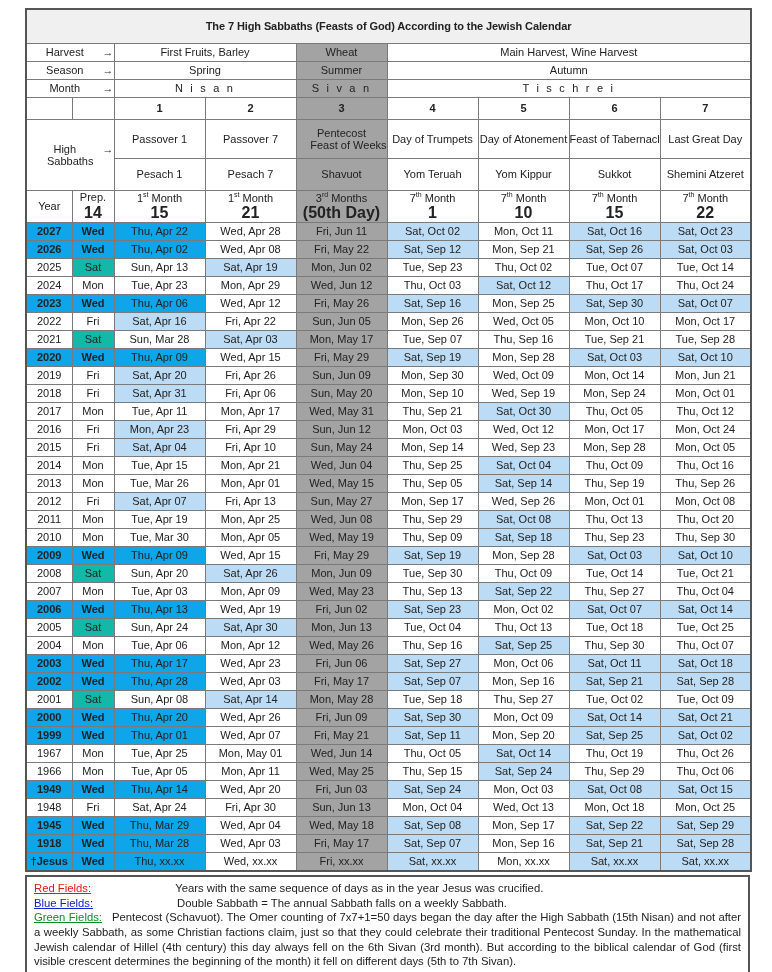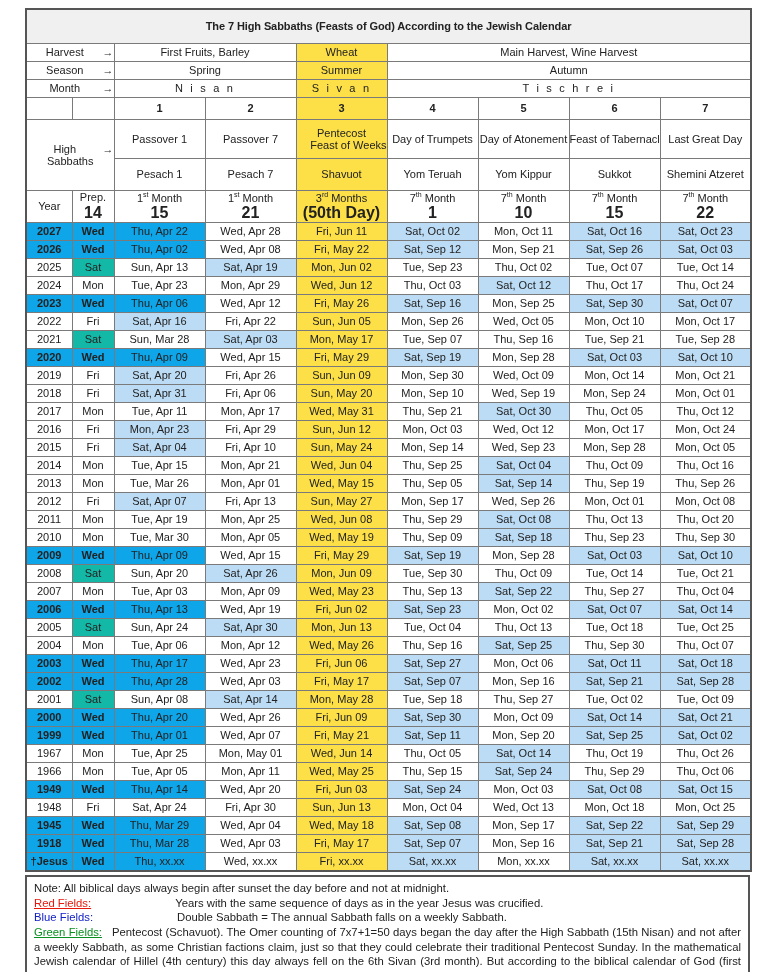--- a/index.html
+++ b/index.html
@@ -62,21 +62,21 @@
   }
   .lab .arrow{float:right;}
 
   
   .red   {color:#e8170c;}
   .redb  {color:#e8170c;font-weight:bold;}
   .green {color:#0a8f21;}
   .blue  {color:#1321c9;}
   .blk   {color:#222;}
 
-  .bg-green{background:#fde047;}
+  .bg-green{background:#a3a3a3;}
   .bg-blue {background:#bcdcf5;}
   .bg-peach{background:#0ea5e9;}
   .bg-lblue{background:#14b8a6;}
 
   .spaced{letter-spacing:2.2px;}
 
   .num{font-size:15px;font-weight:bold;height:21px !important;}
 
   .hs-label{font-size:11.5px;text-align:left;padding-left:8px;}
   .fest{height:38px !important;font-size:12px;}
@@ -98,21 +98,21 @@
     box-sizing:border-box;
     border:2px solid #555;
     padding:4px 7px 5px 7px;
     font-size:11.3px;
     line-height:1.30;
     color:#222;
     text-align:justify;
   }
   .notes .line{display:block;white-space:nowrap;}
   .tagred{color:#e8170c;text-decoration:underline;}
-  .tagblue{color:#1321c9;}
+  .tagblue{color:#1321c9;text-decoration:underline;}
   .taggreen{color:#0a8f21;text-decoration:underline;}
   .ind{display:inline-block;width:84px;}
   .ind2{display:inline-block;width:10px;}
   .para{display:block;text-align:justify;}
 </style>
 </head>
 <body>
 
 <div class="page">
 
@@ -281,21 +281,21 @@
         </tr>
         <tr>
           <td class="data yr blk">2019</td>
           <td class="data blk">Fri</td>
           <td class="data blue bg-blue">Sat, Apr 20</td>
           <td class="data blk">Fri, Apr 26</td>
           <td class="data green bg-green">Sun, Jun 09</td>
           <td class="data blk">Mon, Sep 30</td>
           <td class="data blk">Wed, Oct 09</td>
           <td class="data blk">Mon, Oct 14</td>
-          <td class="data blk">Mon, Oct 21</td>
+          <td class="data blk">Mon, Jun 21</td>
         </tr>
         <tr>
           <td class="data yr blk">2018</td>
           <td class="data blk">Fri</td>
           <td class="data blue bg-blue">Sat, Apr 31</td>
           <td class="data blk">Fri, Apr 06</td>
           <td class="data green bg-green">Sun, May 20</td>
           <td class="data blk">Mon, Sep 10</td>
           <td class="data blk">Wed, Sep 19</td>
           <td class="data blk">Mon, Sep 24</td>
@@ -584,19 +584,18 @@
           <td class="data green bg-green">Fri, xx.xx</td>
           <td class="data blue bg-blue">Sat, xx.xx</td>
           <td class="data blk">Mon, xx.xx</td>
           <td class="data blue bg-blue">Sat, xx.xx</td>
           <td class="data blue bg-blue">Sat, xx.xx</td>
         </tr>
       </tbody>
   </table>
 
   <div class="notes">
-    <span class="line">Note: All biblical days always begin after sunset the day before and not at midnight.</span>
     <span class="line"><span class="tagred">Red Fields:</span><span class="ind"></span><span>Years with the same sequence of days as in the year Jesus was crucified.</span></span>
     <span class="line"><span class="tagblue">Blue Fields:</span><span class="ind"></span><span>Double Sabbath = The annual Sabbath falls on a weekly Sabbath.</span></span>
     <span class="para"><span class="taggreen">Green Fields:</span><span class="ind2"></span><span>Pentecost (Schavuot). The Omer counting of 7x7+1=50 days began the day after the High Sabbath (15th Nisan) and not after a weekly Sabbath, as some Christian factions claim, just so that they could celebrate their traditional Pentecost Sunday. In the mathematical Jewish calendar of Hillel (4th century) this day always fell on the 6th Sivan (3rd month). But according to the biblical calendar of God (first visible crescent determines the beginning of the month) it fell on different days (5th to 7th Sivan).</span></span>
   </div>
 
 </div>
 
 </body></html>

